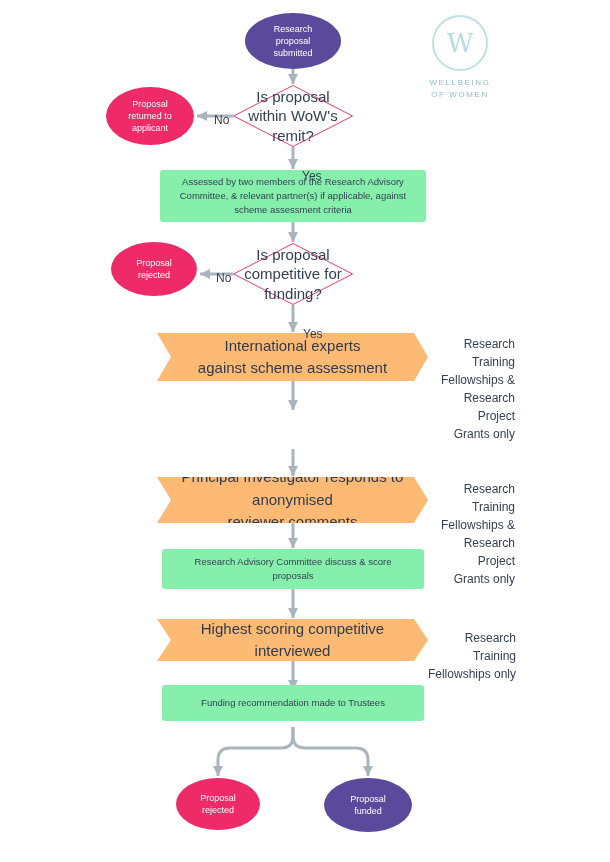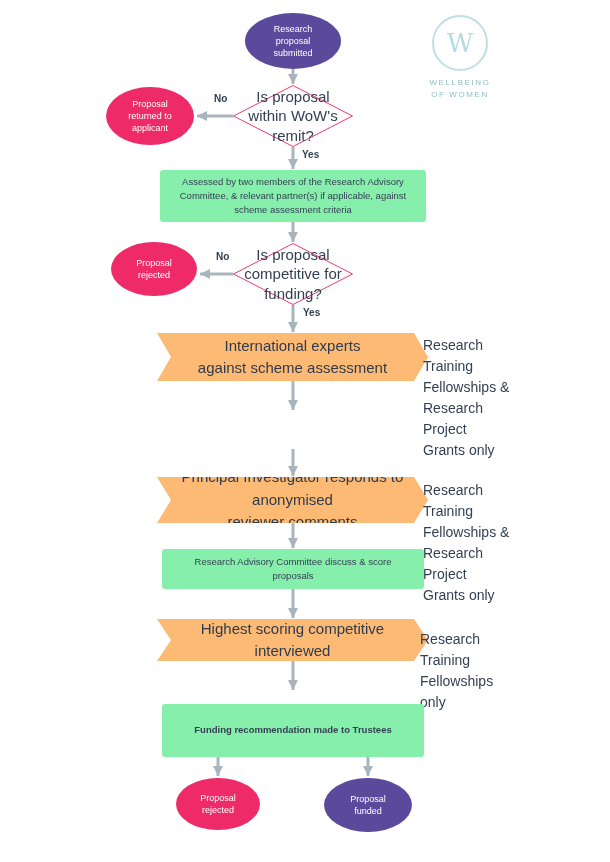--- a/index.html
+++ b/index.html
@@ -20,36 +20,36 @@
   .rect { background:#86efac; border-radius:3px; color:#333f52; font-size:9.5px; font-weight:500; line-height:1.5; padding:4px 8px; }
 
   .banner { background:#fdba74; color:#2f3b4c; font-size:15px; font-weight:500; line-height:1.5;
             clip-path: polygon(0 0, calc(100% - 14px) 0, 100% 50%, calc(100% - 14px) 100%, 0 100%, 14px 50%);
             padding:4px 24px; }
 
   .diamond { background:transparent; }
   .diamond svg { position:absolute; left:0; top:0; width:100%; height:100%; }
   .diamond .ntext { position:relative; font-size:15px; color:#333f52; font-weight:500; line-height:1.3; }
 
-  .note { position:absolute; text-align:left; font-size:14px; font-weight:500; color:#333f52; line-height:1.5; z-index:2; white-space:pre-line; }
-  .lbl  { position:absolute; font-size:10px; color:#333f52; z-index:3; font-weight:700; }
+  .note { position:absolute; text-align:right; font-size:12px; font-weight:500; color:#333f52; line-height:1.5; z-index:2; white-space:pre-line; }
+  .lbl  { position:absolute; font-size:12px; color:#333f52; z-index:3; font-weight:400;margin-top:20px; }
 
   
   #n-start      { left:245px; top:13px;  width:96px;  height:56px; }
   #n-d1         { left:233px; top:85px;  width:120px; height:62px; }
   #n-returned   { left:106px; top:87px;  width:88px;  height:58px; }
   #n-assessed   { left:160px; top:170px; width:266px; height:52px; }
   #n-d2         { left:233px; top:243px; width:120px; height:62px; }
   #n-rejected1  { left:111px; top:242px; width:86px;  height:54px; }
   #n-peer       { left:157px; top:333px; width:271px; height:48px; }
   #n-ppie       { left:162px; top:411px; width:262px; height:38px; }
   #n-pi         { left:157px; top:477px; width:271px; height:46px; }
   #n-rac        { left:162px; top:549px; width:262px; height:40px; }
   #n-interview  { left:157px; top:619px; width:271px; height:42px; }
-  #n-funding    { left:162px; top:704px; width:262px; height:53px;font-weight:bold; }
+  #n-funding    { left:162px; top:685px; width:262px; height:36px; }
   #n-rejected2  { left:176px; top:778px; width:84px;  height:52px; }
   #n-funded     { left:324px; top:778px; width:88px;  height:54px; }
 
   #note-peer      { left:423px; top:335px; width:92px; }
   #note-pi        { left:423px; top:480px; width:92px; }
   #note-interview { left:420px; top:629px; width:96px; }
 
   #lbl-no1  { left:214px; top:93px; }
   #lbl-yes1 { left:302px; top:149px; }
   #lbl-no2  { left:216px; top:251px; }

